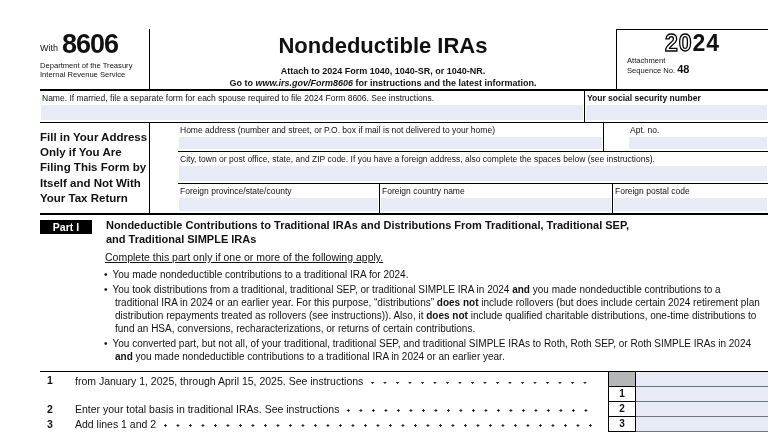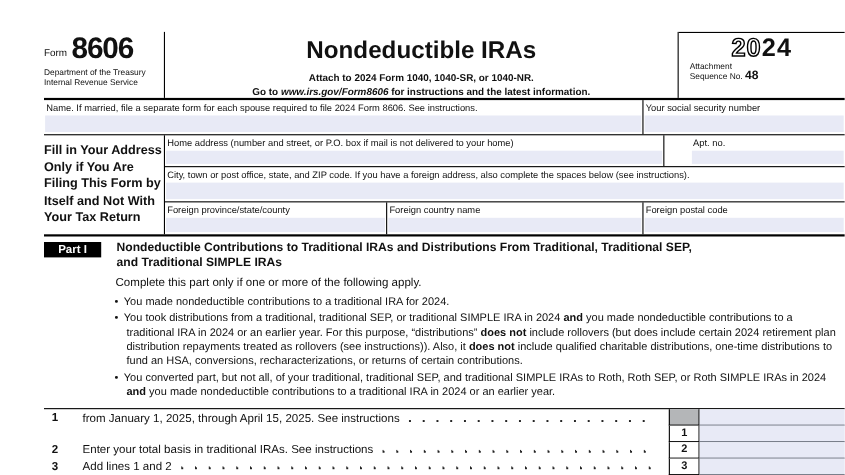--- a/index.html
+++ b/index.html
@@ -31,44 +31,44 @@
   .year{text-align:center;font-size:23px;font-weight:bold;line-height:25px;margin-top:1px;letter-spacing:1px;}
   .y-outline{color:#fff;-webkit-text-stroke:1.3px #000;}
   .attachment{font-size:7.6px;line-height:9px;padding-left:10px;}
   .seq-no{font-size:11px;font-weight:bold;}
 
   
   .name-row{display:flex;height:32px;border-bottom:1.6px solid var(--ink);}
   .name-cell{flex:1;border-right:1.3px solid var(--ink);display:flex;flex-direction:column;}
   .ssn-cell{width:183px;display:flex;flex-direction:column;}
   .cell-label{font-size:8.5px;padding:2px 3px 1px 2px;line-height:10px;}
-  .cell-label.bold{font-weight:normal;}
+  .cell-label.bold{font-weight:bold;}
   .fill{flex:1;background:var(--field-fill);margin:1px 1px 2px 1px;}
 
   
-  .addr{display:flex;border-bottom:2.5px solid var(--ink);height:92px;}
+  .addr{display:flex;border-bottom:2.5px solid var(--ink);height:92px;gap:28px;}
   .addr-sidebar{width:110px;border-right:1.3px solid var(--ink);font-weight:bold;font-size:11.5px;line-height:15.2px;padding-top:7px;}
   .addr-main{flex:1;display:flex;flex-direction:column;}
   .a-row{display:flex;}
   .row-a{height:29px;border-bottom:1px solid var(--ink);}
   .row-b{height:32px;border-bottom:1px solid var(--ink);}
   .row-c{flex:1;}
   .a-cell{display:flex;flex-direction:column;}
   .home-cell{flex:1;border-right:1px solid var(--ink);}
   .apt-cell{width:140px;margin-left:24px;}
   .city-cell{flex:1;}
   .fc-cell{width:233px;border-right:1px solid var(--ink);}
   .fp-cell{width:202px;border-right:1px solid var(--ink);}
   .fz-cell{flex:1;}
 
   
   .part-header{display:flex;margin-top:4px;height:29px;}
   .part-badge{width:52px;height:14px;background:var(--ink);color:#fff;font-weight:bold;font-size:10.5px;text-align:center;line-height:14px;margin-top:1px;}
   .part-title{margin-left:14px;font-weight:bold;font-size:11px;line-height:13.8px;}
-  .part-intro{font-size:10.5px;margin:3px 0 0 65px;height:13px;}
+  .part-intro{font-size:10.5px;margin:3px 0 0 65px;height:13px;text-decoration:underline;}
   .bullets{list-style:none;margin:4px 8px 0 64px;}
   .bullets li{font-size:10px;line-height:13px;padding-left:11px;text-indent:-11px;margin-bottom:2px;}
   .bullets li::before{content:"\2022";margin-right:5px;}
 
   
   .items{position:relative;margin-top:8px;border-top:1.2px solid var(--ink);height:63px;}
   .items-left{position:absolute;left:0;top:0;width:568px;}
   .item-row{display:flex;}
   .item-no{width:35px;font-size:10.5px;font-weight:bold;padding:2px 0 0 7px;}
   .item-txt{flex:1;font-size:10.5px;line-height:14px;padding:2px 8px 0 0;}
@@ -88,21 +88,21 @@
 </head>
 <body>
 
 <div class="page">
   <div class="spacer"></div>
   <div class="content">
 
     <div class="header">
       <div class="h-left">
         <div class="form-line">
-          <span class="form-word">Form</span>
+          <span class="form-word">With</span>
           <span class="form-number">8606</span>
         </div>
         <div class="agency pre">Department of the Treasury
 Internal Revenue Service</div>
       </div>
       <div class="h-center">
         <div class="title">Nondeductible IRAs</div>
         <div class="attach">Attach to 2024 Form 1040, 1040-SR, or 1040-NR.</div>
         <div class="goto"><span>Go to </span><span class="url">www.irs.gov/Form8606</span><span> for instructions and the latest information.</span></div>
       </div>

